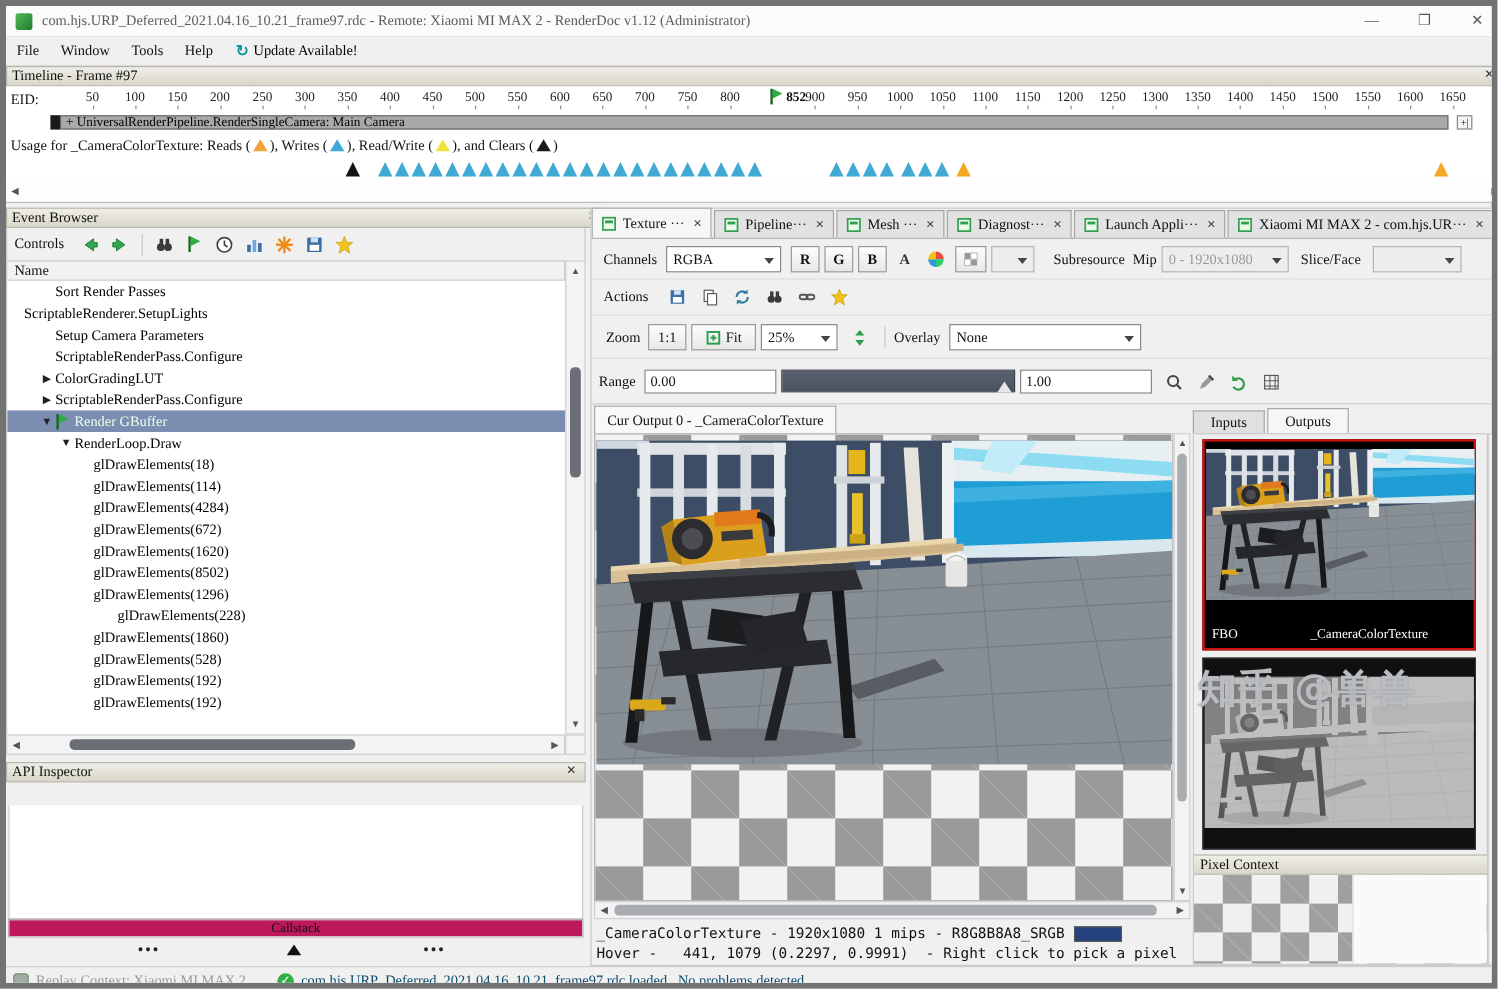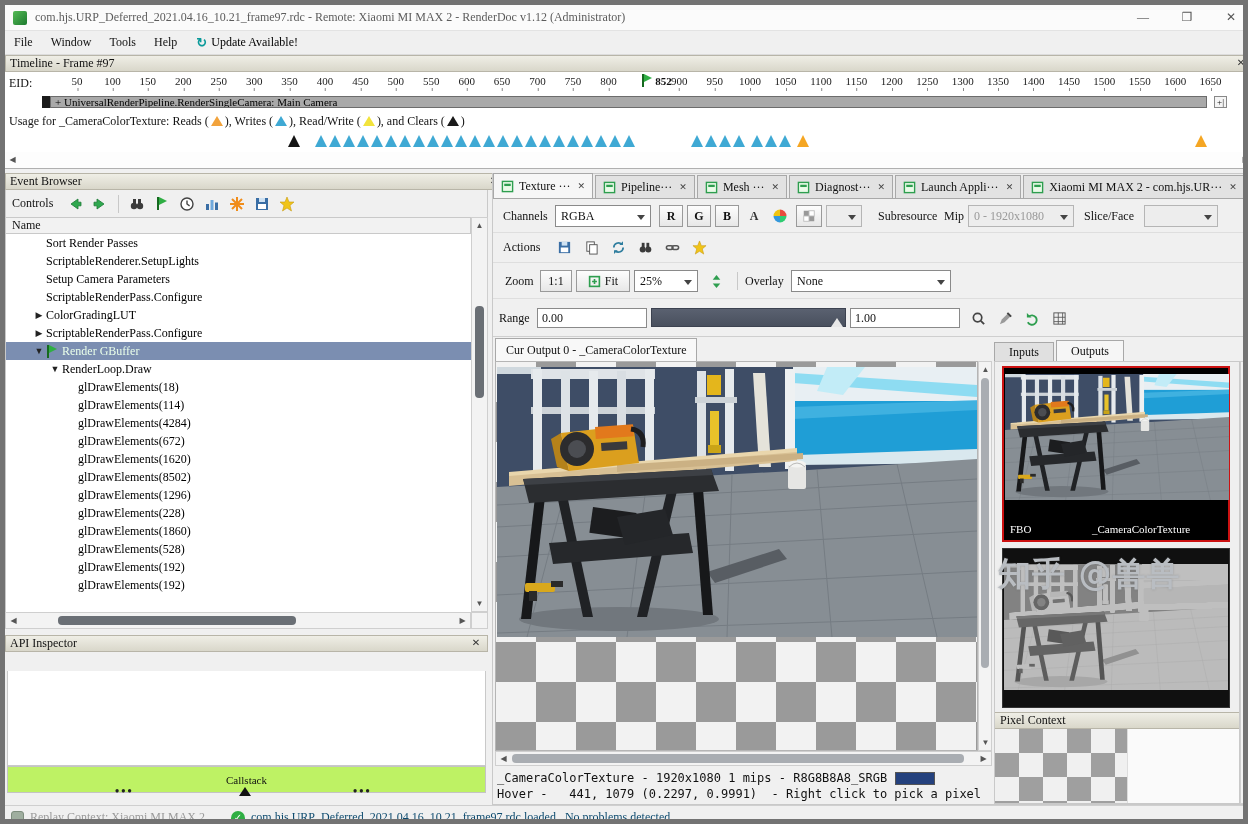--- a/index.html
+++ b/index.html
@@ -72,21 +72,21 @@
 .erow.selected{background:#7b8eb1;color:#eaffea;}
 #eb-vscroll{left:466px;top:212px;width:17px;height:395px;}
 #eb-hscroll{left:0;top:607px;width:466px;height:17px;}
 #eb-corner{position:absolute;left:466px;top:607px;width:17px;height:17px;background:#f3f3f3;border:1px solid #cfcfcf;}
 
 #api-hdr{left:0;top:630px;width:483px;}
 #api-tablehdr{position:absolute;left:2px;top:649px;width:479px;height:17px;background:#f2f2f2;border:1px solid #b9b9b9;display:flex;font-size:12px;}
 #api-tablehdr .c1{width:152px;border-right:1px solid #c9c9c9;padding-left:4px;display:flex;align-items:center;}
 #api-tablehdr .c2{flex:1;padding-left:4px;display:flex;align-items:center;}
 #api-body{position:absolute;left:2px;top:666px;width:479px;height:95px;background:#fff;border:1px solid #c9c9c9;border-top:none;}
-#api-callstack{position:absolute;left:2px;top:761px;width:479px;height:27px;background:#bef264;border:1px solid #c4c4c4;font-size:11px;display:flex;align-items:center;justify-content:center;}
+#api-callstack{position:absolute;left:2px;top:761px;width:479px;height:15px;background:#be185d;border:1px solid #c4c4c4;font-size:11px;display:flex;align-items:center;justify-content:center;}
 #api-dotsrow{position:absolute;left:2px;top:776px;width:479px;height:20px;display:flex;align-items:center;}
 .dots{font-weight:bold;letter-spacing:2px;font-size:12px;color:#222;}
 #dots-l{position:absolute;left:108px;}
 #dots-r{position:absolute;left:346px;}
 #collapse-tri{position:absolute;left:232px;width:0;height:0;border-left:6px solid transparent;border-right:6px solid transparent;border-bottom:9px solid #111;}
 
 
 #tv{position:absolute;left:487px;top:168px;width:761px;height:632px;background:#f0f0f0;border:1px solid #c9c9c9;}
 #tv-tabs{position:absolute;left:0;top:0;width:761px;height:25px;display:flex;align-items:flex-end;border-bottom:1px solid #a8a8a8;background:#ececec;}
 .ttab{height:23px;display:flex;align-items:center;gap:5px;padding:0 7px;border:1px solid #a8a8a8;border-bottom:none;background:#e2e2e2;margin-right:2px;font-size:12px;white-space:nowrap;justify-content:space-between;}
@@ -391,21 +391,21 @@
       </span>
   </div>
   <div id="eb-colhdr">
     <span>Name</span>
   </div>
   <div id="eb-tree">
       <div class="erow" style="padding-left: 26px;">
         <span class="arrow"></span>
         <span>Sort Render Passes</span>
       </div>
-      <div class="erow" style="padding-left: 26px;">
+      <div class="erow" style="">
         <span class="arrow"></span>
         <span>ScriptableRenderer.SetupLights</span>
       </div>
       <div class="erow" style="padding-left: 26px;">
         <span class="arrow"></span>
         <span>Setup Camera Parameters</span>
       </div>
       <div class="erow" style="padding-left: 26px;">
         <span class="arrow"></span>
         <span>ScriptableRenderPass.Configure</span>
@@ -448,21 +448,21 @@
         <span>glDrawElements(1620)</span>
       </div>
       <div class="erow" style="padding-left: 58px;">
         <span class="arrow"></span>
         <span>glDrawElements(8502)</span>
       </div>
       <div class="erow" style="padding-left: 58px;">
         <span class="arrow"></span>
         <span>glDrawElements(1296)</span>
       </div>
-      <div class="erow" style="padding-left: 58px;">
+      <div class="erow" style="padding-left: 78px;">
         <span class="arrow"></span>
         <span>glDrawElements(228)</span>
       </div>
       <div class="erow" style="padding-left: 58px;">
         <span class="arrow"></span>
         <span>glDrawElements(1860)</span>
       </div>
       <div class="erow" style="padding-left: 58px;">
         <span class="arrow"></span>
         <span>glDrawElements(528)</span>

